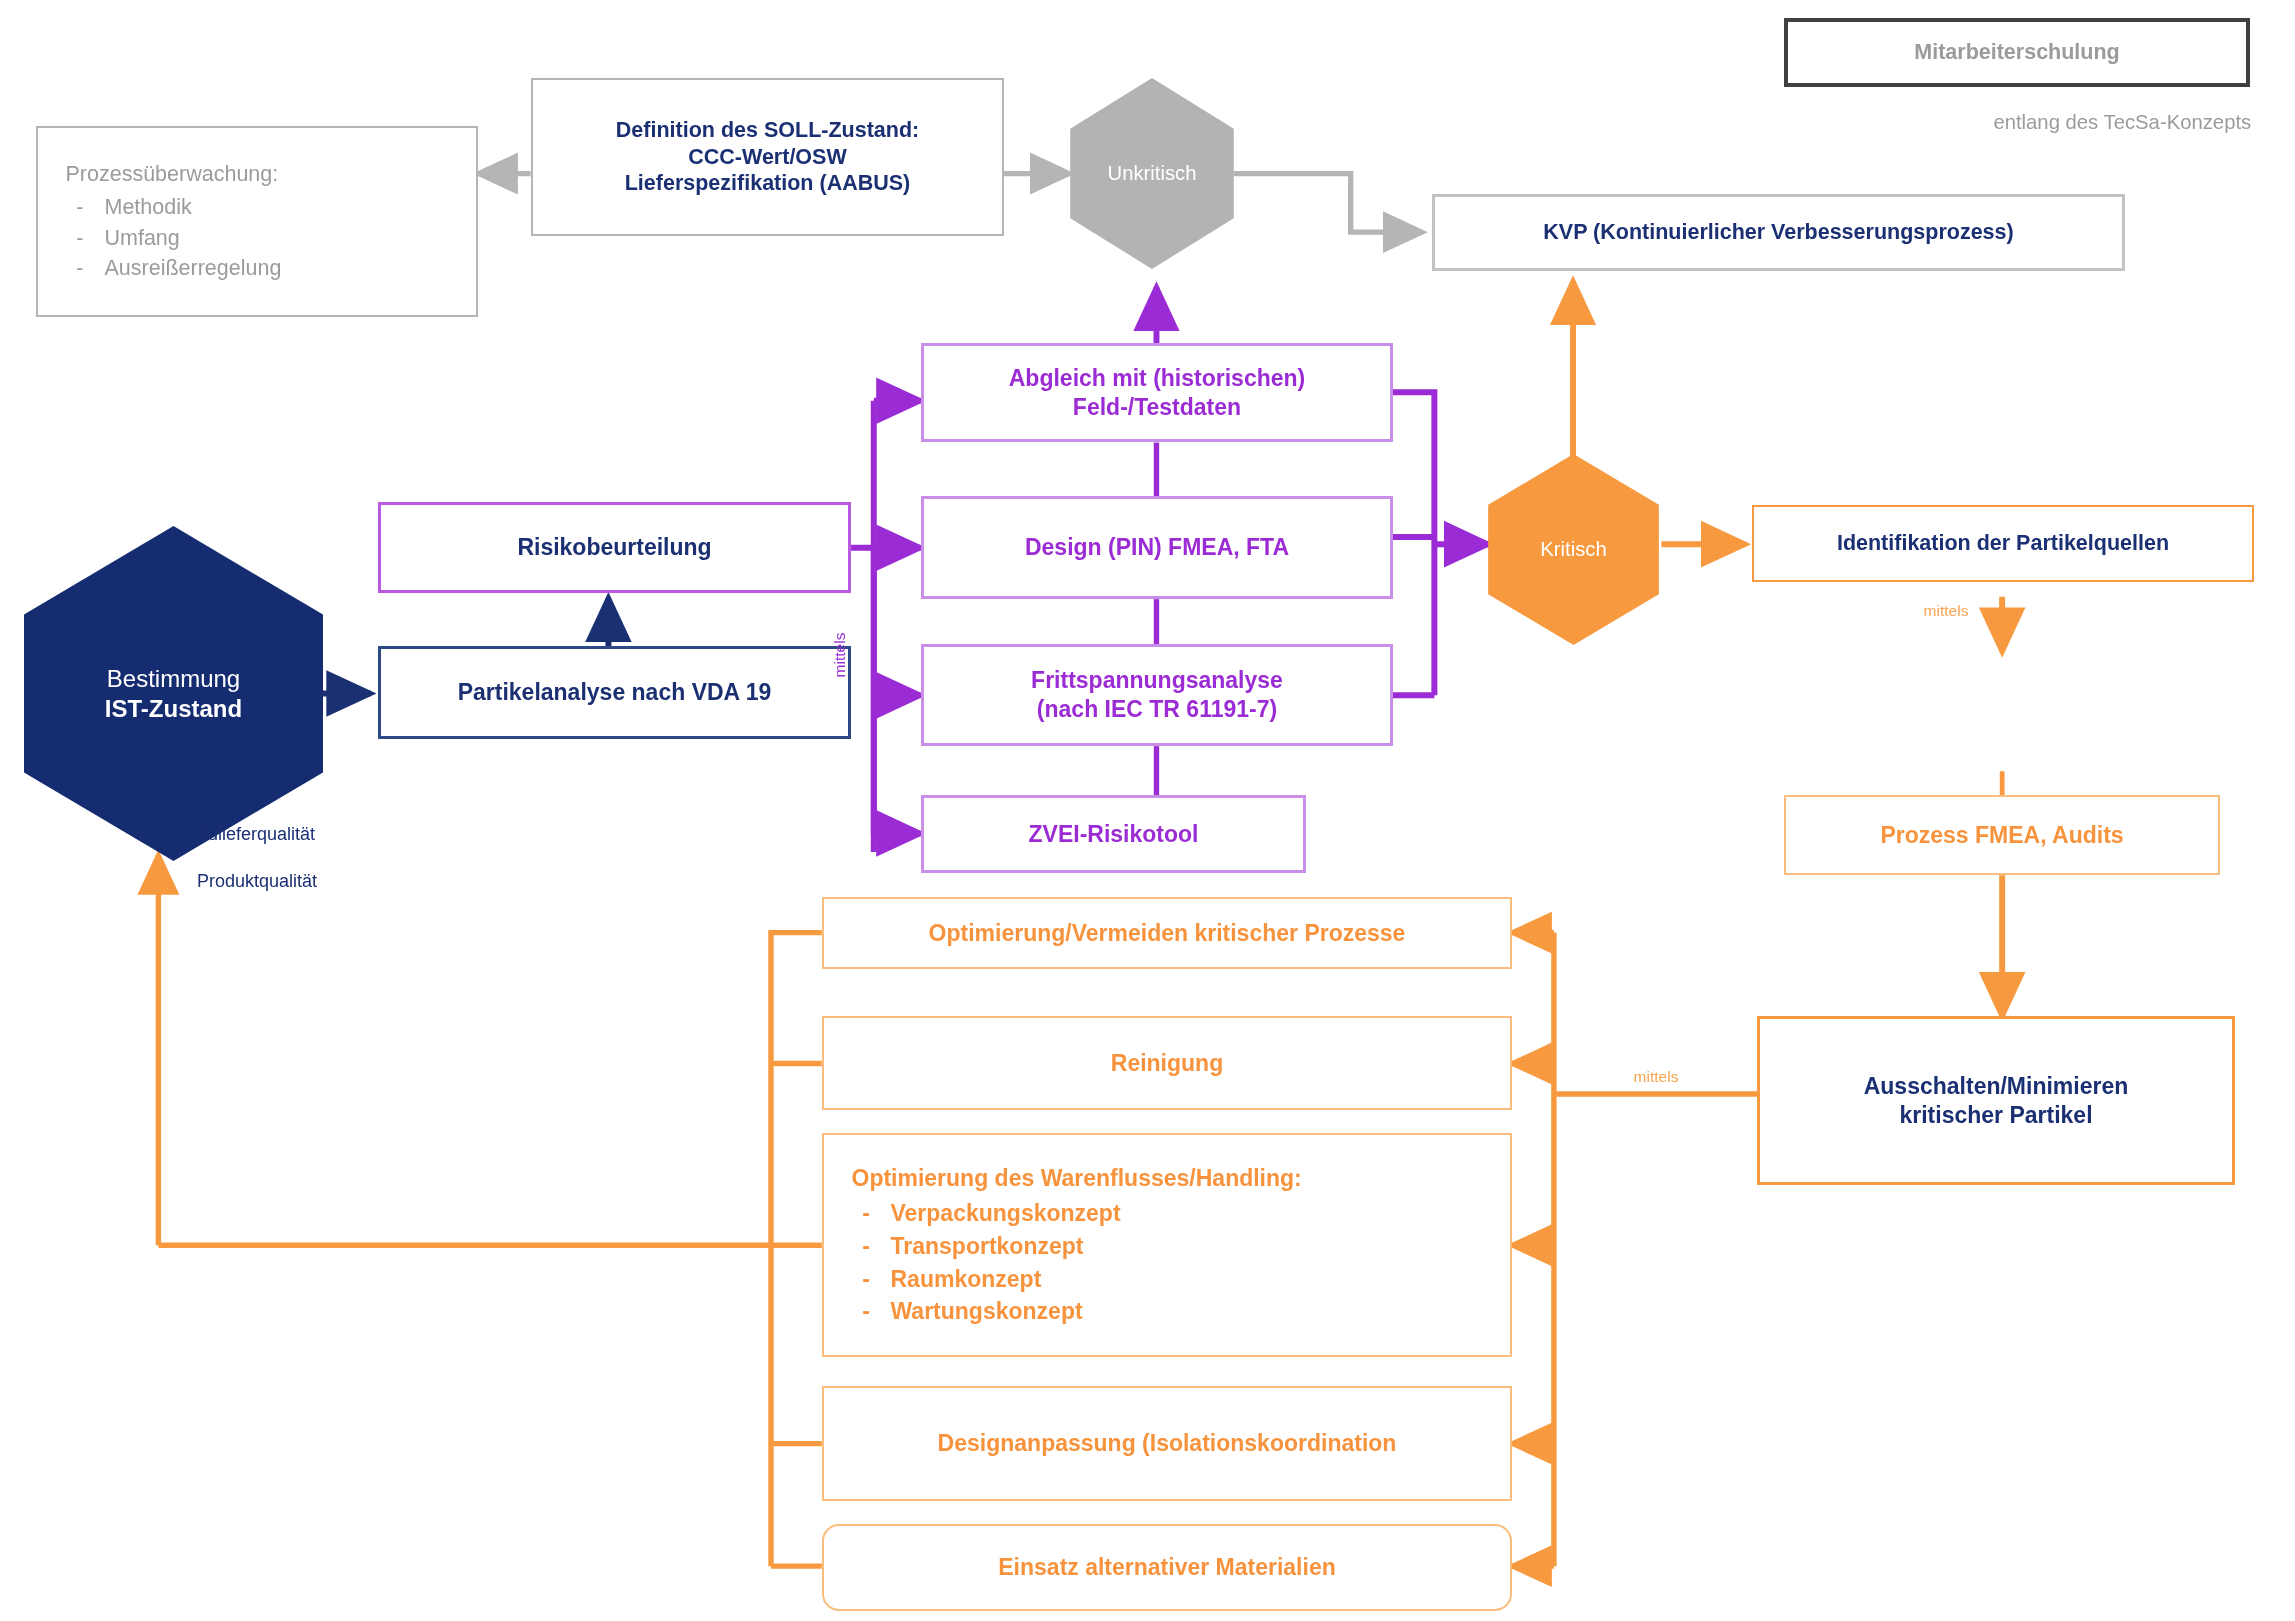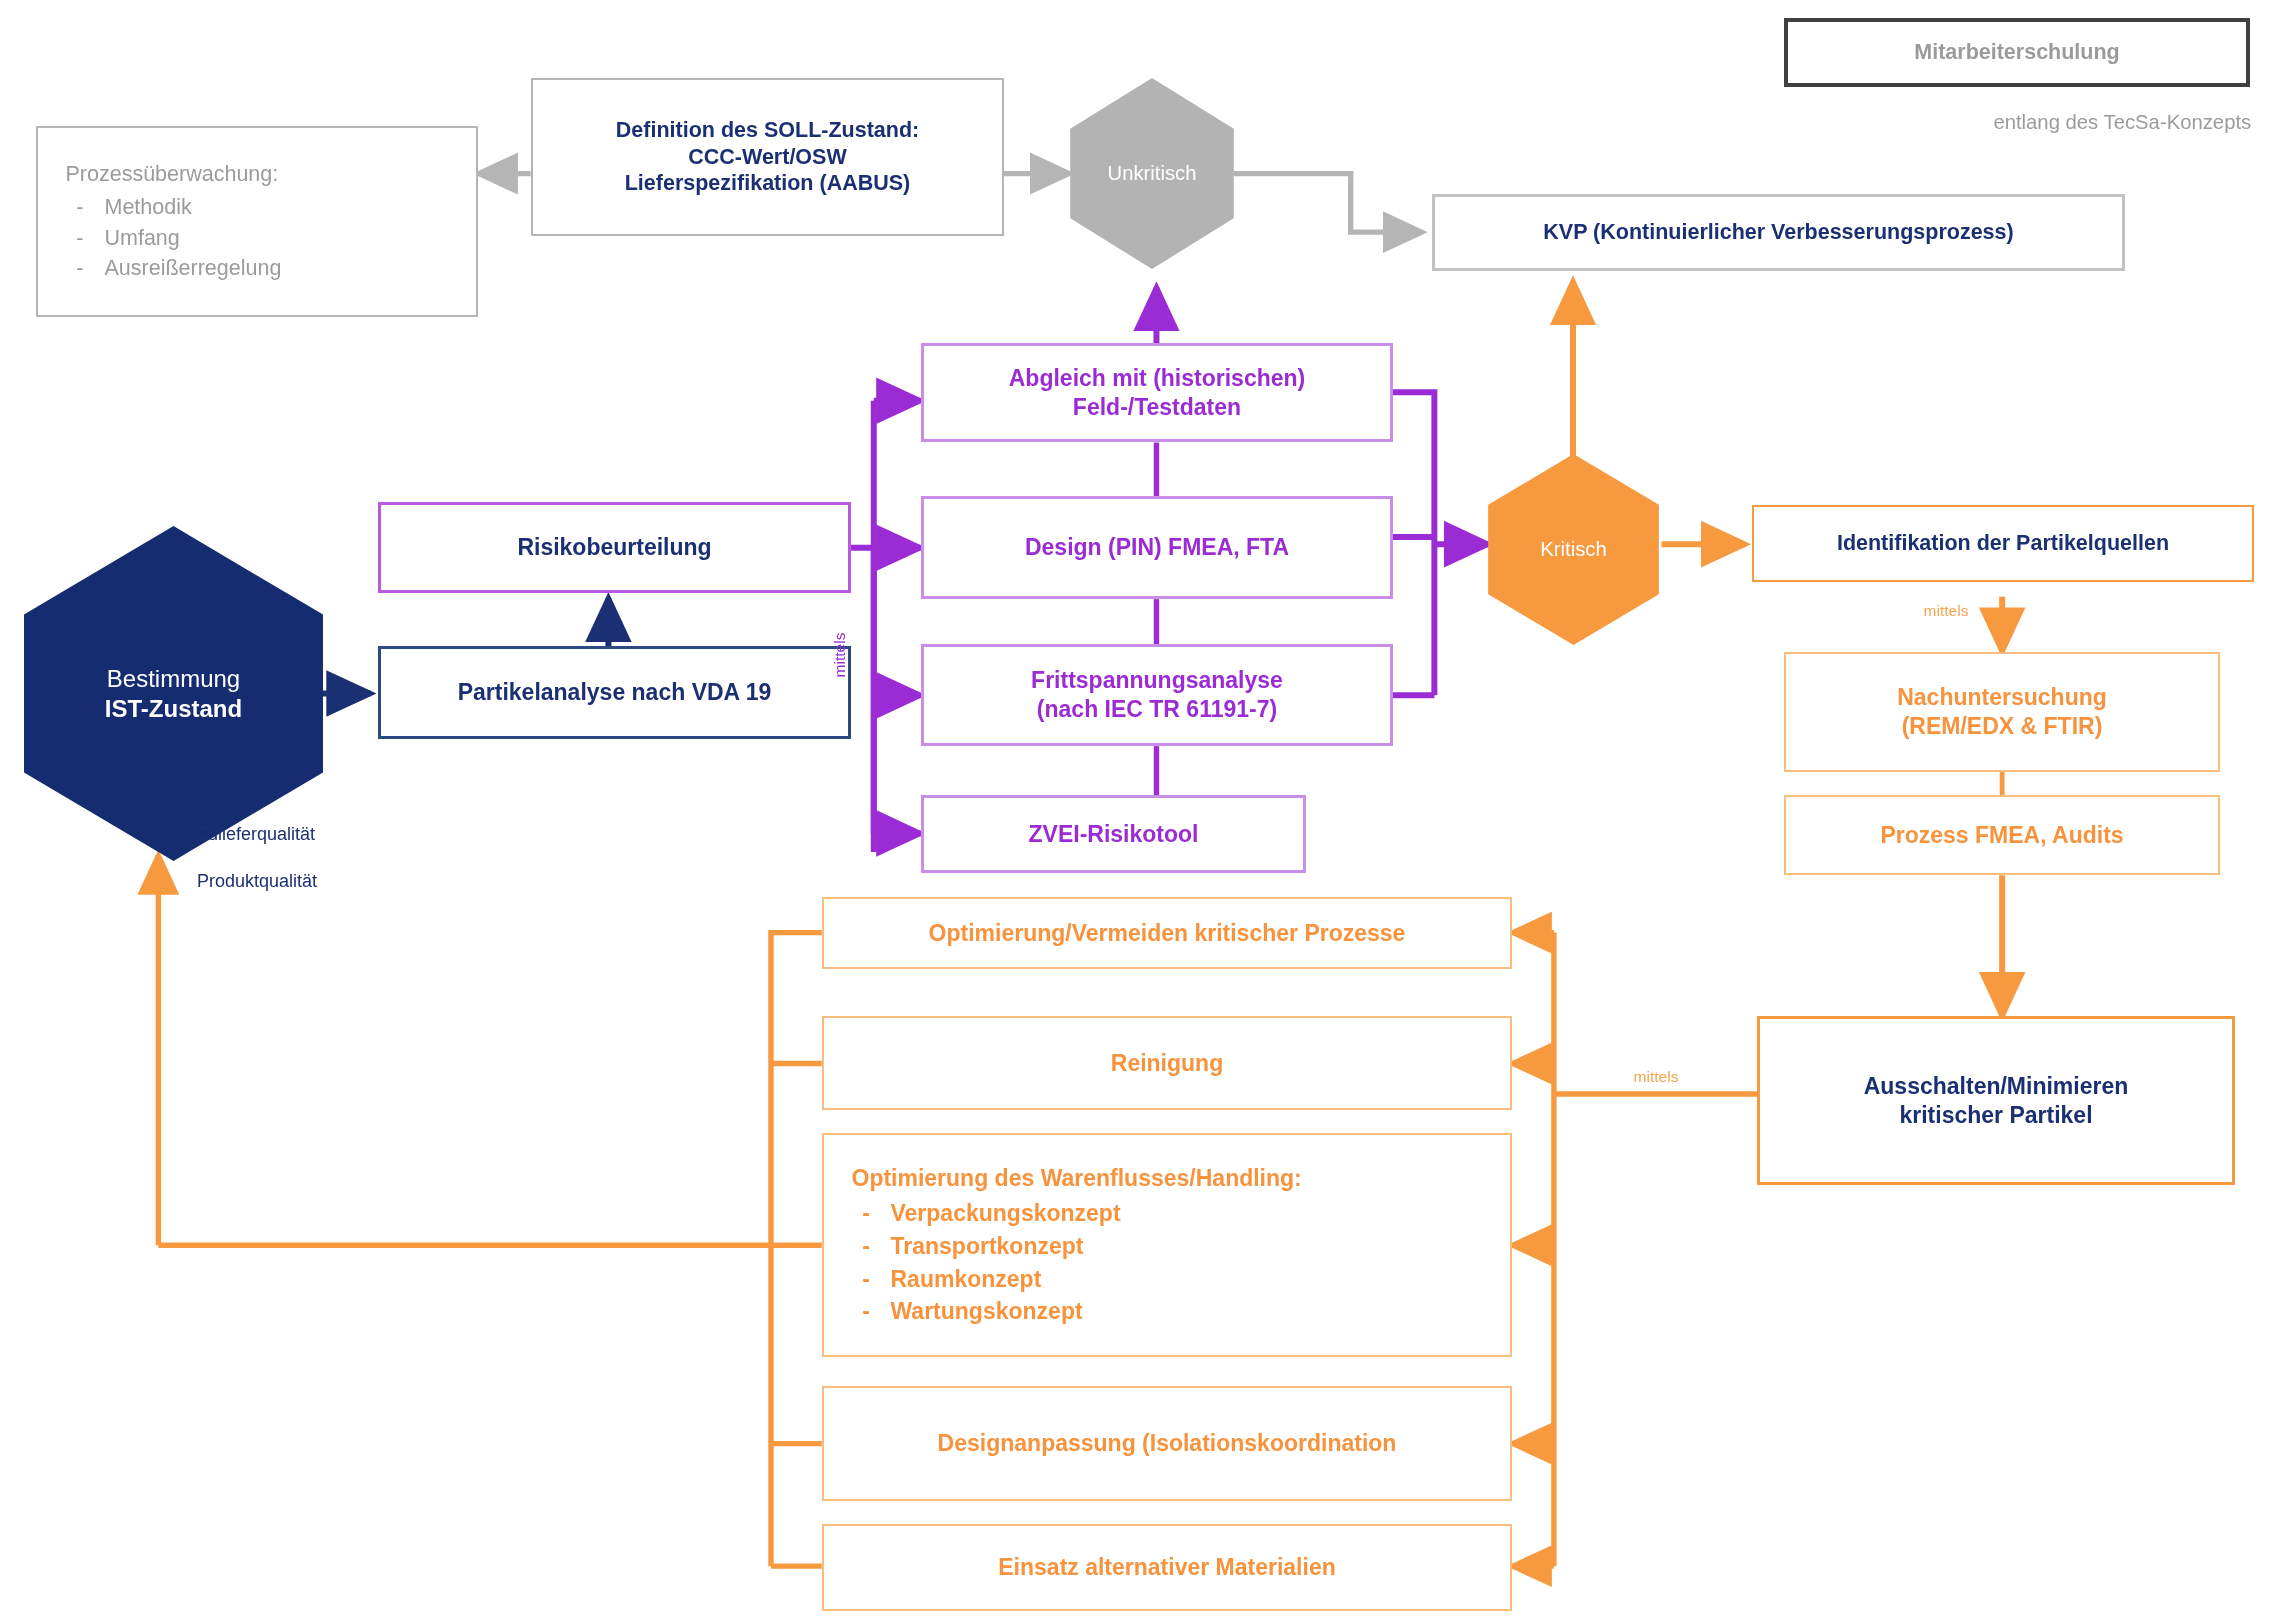--- a/index.html
+++ b/index.html
@@ -231,24 +231,20 @@
   </div>
 
   <div class="node orange-id-box" style="left:1752px;top:505px;width:502px;height:77px;">
     <div class="txt" style="font-size:21.5px;">Identifikation der Partikelquellen</div>
   </div>
 
   <div class="node orange-label" style="left:1901px;top:598px;width:90px;height:26px;">
     <div class="txt" style="font-size:15.5px;">mittels</div>
   </div>
 
-  <div class="node orange-box" style="left:1784px;top:652px;width:436px;height:120px;">
-    <div class="txt" style="font-size:23px;">Nachuntersuchung
-(REM/EDX &amp; FTIR)</div>
-  </div>
 
   <div class="node orange-box" style="left:1784px;top:795px;width:436px;height:80px;">
     <div class="txt" style="font-size:23px;">Prozess FMEA, Audits</div>
   </div>
 
   <div class="node orange-box-strong" style="left:1757px;top:1016px;width:478px;height:169px;">
     <div class="txt" style="font-size:23px;">Ausschalten/Minimieren
 kritischer Partikel</div>
   </div>
 
@@ -271,18 +267,18 @@
   <div class="node orange-box" style="left:822px;top:1133px;width:690px;height:224px;">
     <div class="list" style="font-size:23px;">
       <span class="hd">Optimierung des Warenflusses/Handling:</span>
       <span class="li">Verpackungskonzept</span>
       <span class="li">Transportkonzept</span>
       <span class="li">Raumkonzept</span>
       <span class="li">Wartungskonzept</span>
     </div>
   </div>
 
-  <div class="node orange-box" style="left:822px;top:1524px;width:690px;height:87px;">
+  <div class="node orange-box" style="left:822px;top:1524px;width:690px;height:87px;border-radius:17px;">
     <div class="txt" style="font-size:23px;">Einsatz alternativer Materialien</div>
   </div>
 
 </div>
 
 
 </body></html>

